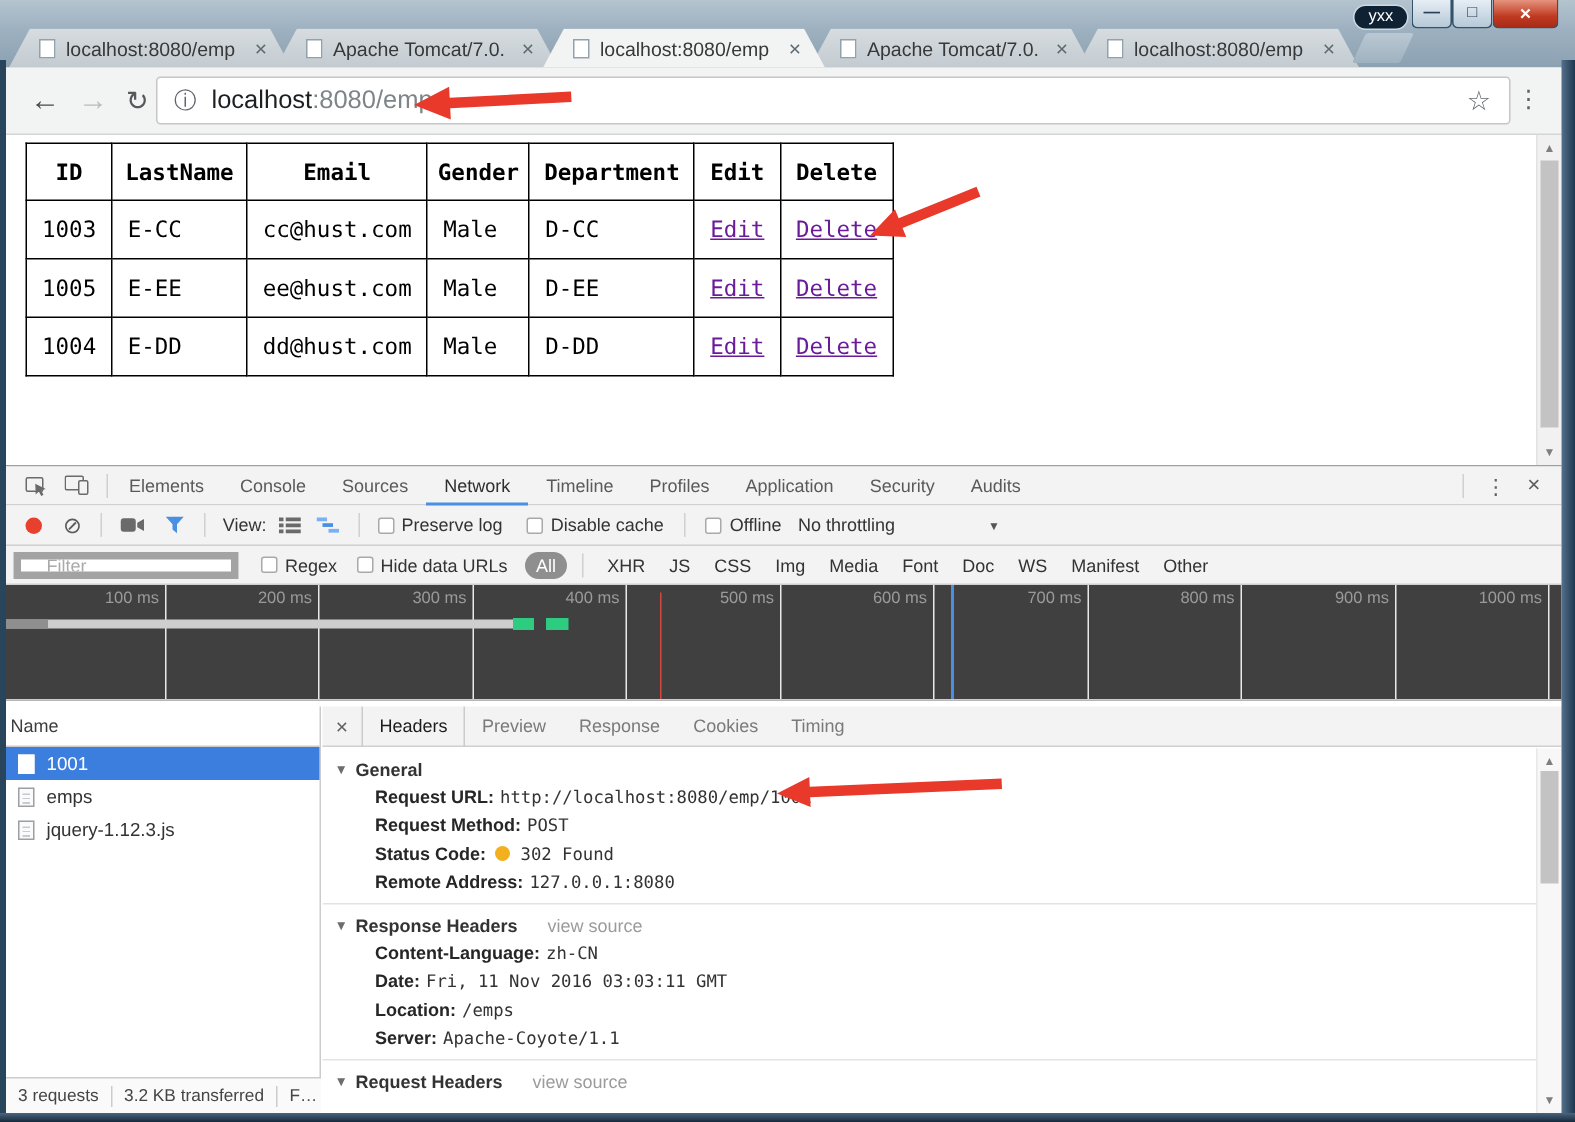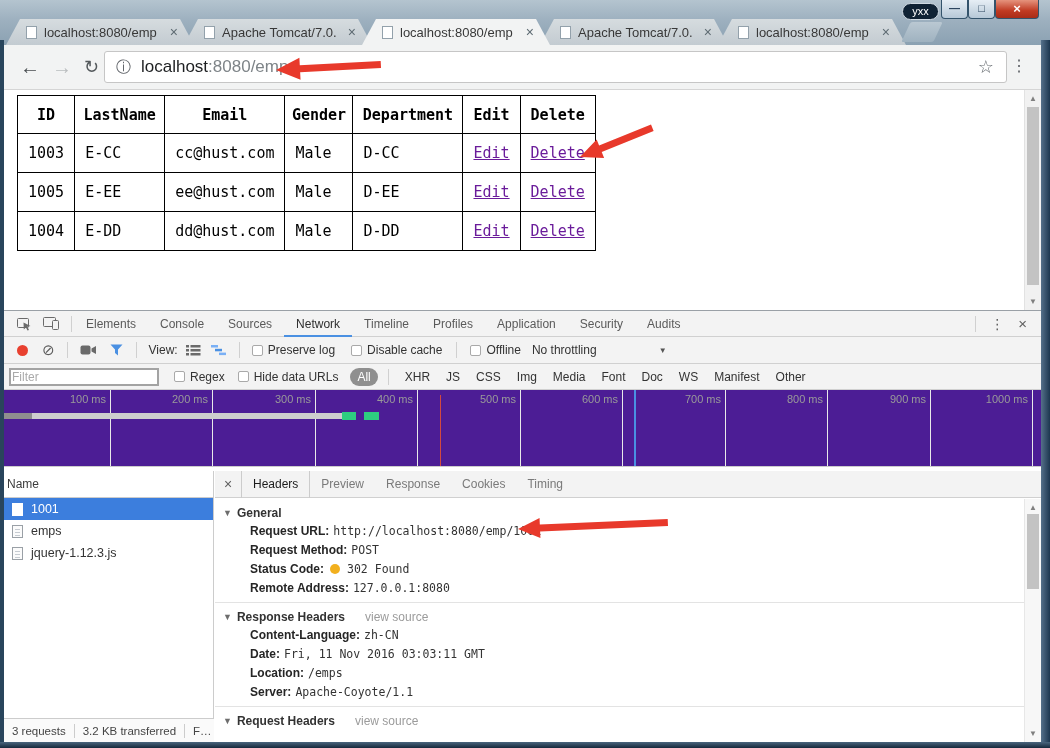--- a/index.html
+++ b/index.html
@@ -78,27 +78,27 @@
 
   .net-toolbar { height:27px; }
   .rec-dot { width:11px; height:11px; border-radius:50%; background:#e8402f; margin-left:13px; flex:none; }
   .block-ico { color:#5c5c5c; font-size:15px; margin-left:14px; }
   .view-label { margin-left:12px; color:#333; }
   .cb { width:11px; height:11px; border:1px solid #a9a9a9; border-radius:2px; background:#fff; flex:none; margin-right:5px; }
   .cb-group { display:flex; align-items:center; }
   .dd-arrow { font-size:8px; color:#555; margin-left:62px; }
 
   .filter-bar { height:26px; }
-  .filter-input { margin-left:5px; width:150px; height:18px; border:2px solid #a3a3a3; font-size:12px;
-                  padding:0 1px; color:#333; font-family:"Liberation Sans",sans-serif; }
+  .filter-input { margin-left:5px; width:150px; height:18px; border:5px solid #a3a3a3; font-size:12px;
+                  padding:0 17px; color:#333; font-family:"Liberation Sans",sans-serif; }
   .filter-input::placeholder { color:#aaa; }
   .pill { margin-left:16px; color:#333; }
   .pill-active { margin-left:12px; background:#8f8f8f; color:#fff; border-radius:9px; padding:2px 7px; }
 
-  .timeline { position:relative; height:77px; border-bottom:1px solid #ccc; background:#4c1d95; overflow:hidden; }
+  .timeline { position:relative; height:77px; border-bottom:1px solid #ccc; background:#404040; overflow:hidden; }
   .gl { position:absolute; top:0; bottom:0; width:1px; background:#e9e9e9; }
   .tick { position:absolute; top:3px; width:96px; text-align:right; font-size:11px; color:#9a9a9a; }
   .ovw-track { position:absolute; left:0; top:23px; height:6px; width:341px; background:#cecece; }
   .ovw-dark { position:absolute; left:0; top:0; height:6px; width:28px; background:#8f8f8f; }
   .grn { position:absolute; top:22px; height:8px; background:#2ecc80; }
   .g1 { left:338px; width:14px; } .g2 { left:360px; width:15px; }
   .evt-blue { position:absolute; left:630px; top:0; bottom:0; width:2px; background:#4a90e2; }
   .evt-red { position:absolute; left:436px; top:5px; bottom:0; width:1px; background:#d2493f; }
 
   .dt-body { position:absolute; top:160px; left:0; right:0; bottom:0; }

